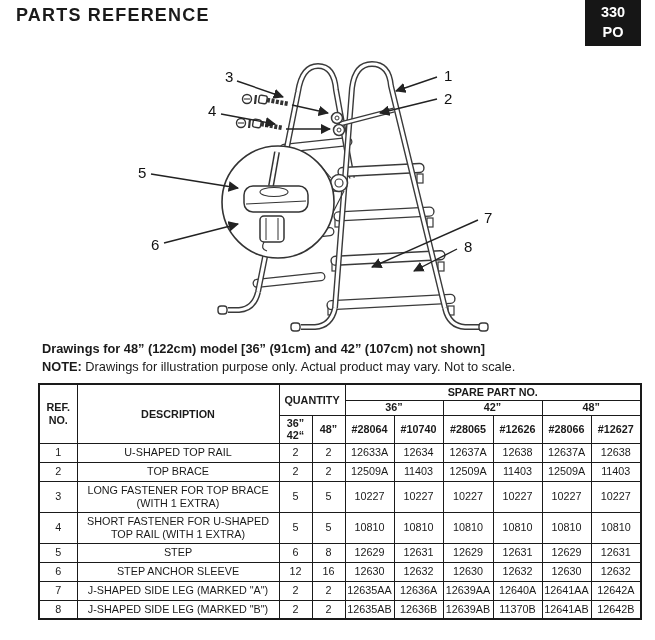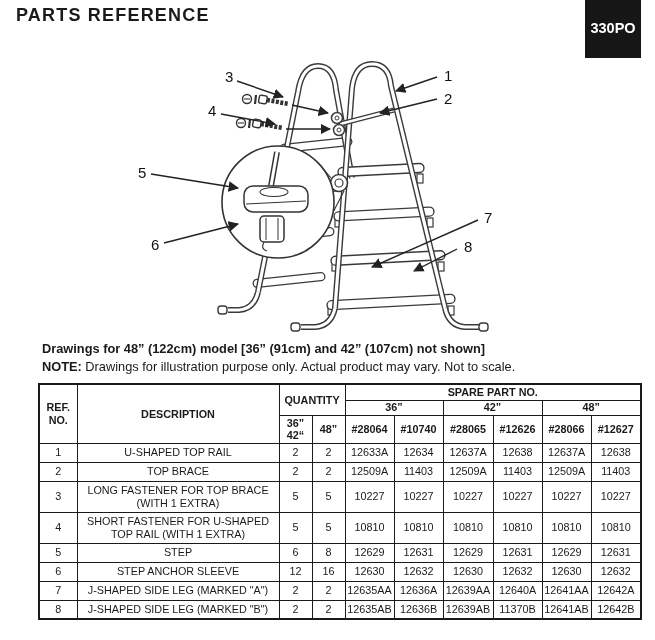--- a/index.html
+++ b/index.html
@@ -1,21 +1,21 @@
 <!DOCTYPE html>
 <html><head>
 <meta charset="utf-8">
 <style>
   html,body{margin:0;padding:0;background:#fff;}
   .page{position:relative;width:655px;height:640px;background:#fff;overflow:hidden;
         font-family:"Liberation Sans",sans-serif;color:#1a1a1a;}
   .title{position:absolute;top:5px;left:16px;width:645px;text-align:left;
          font-size:18px;font-weight:bold;letter-spacing:1.2px;}
-  .tag{position:absolute;top:0;right:14px;width:56px;height:58px;background:#161616;
-       color:#fff;display:flex;flex-direction:row;align-items:center;justify-content:center;
+  .tag{position:absolute;top:0;right:14px;width:56px;height:46px;background:#161616;
+       color:#fff;display:flex;flex-direction:column;align-items:center;justify-content:center;
        font-weight:bold;font-size:14.5px;line-height:1.35;}
   .intro{position:absolute;top:29px;left:42px;width:560px;font-size:12.8px;line-height:1.3;
          white-space:pre-line;}
   .illu{position:absolute;top:52px;left:0;}
   .drawnote{position:absolute;top:341px;left:42px;font-size:12.8px;font-weight:bold;}
   .note{position:absolute;top:359px;left:42px;font-size:12.8px;}
   .note b{font-weight:bold;margin-top:15px;}
   table.parts{position:absolute;top:383px;left:38px;width:602px;border-collapse:collapse;
               table-layout:fixed;border:2px solid #1a1a1a;}
   table.parts th,table.parts td{border:1px solid #1a1a1a;text-align:center;vertical-align:middle;

